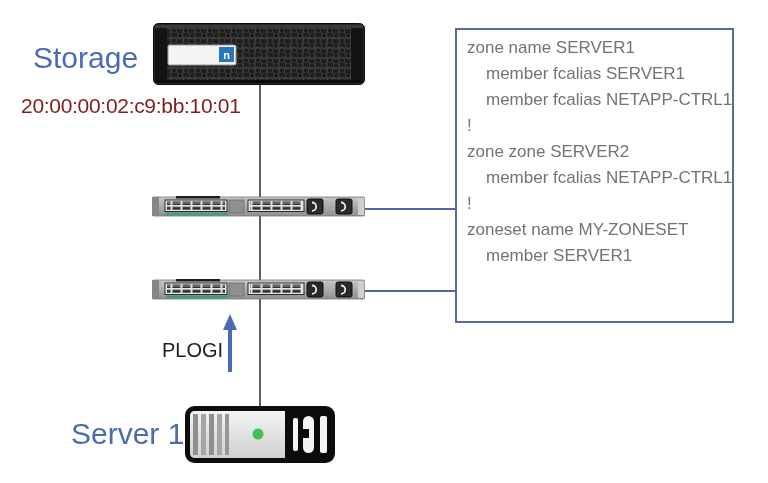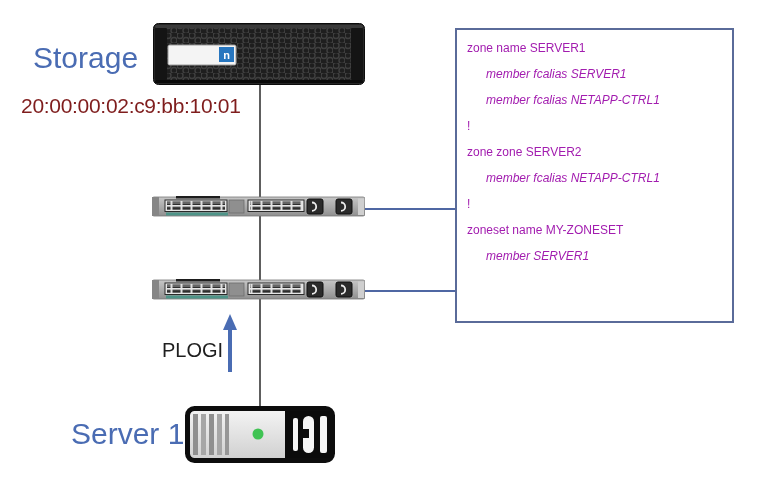--- a/index.html
+++ b/index.html
@@ -8,24 +8,24 @@
     font-family:"Liberation Sans","DejaVu Sans",sans-serif;overflow:hidden;
   }
   .abs{position:absolute;}
   .blue-label{color:#4a6cb3;font-size:30px;white-space:nowrap;}
   .wwn{color:#7f1d1d;font-size:21px;white-space:nowrap;letter-spacing:-0.3px;}
   .vline{width:2px;background:#5e5e5e;}
   .hline{height:2px;background:#4f67a3;}
   .zoning-box{
     left:455px;top:28px;width:279px;height:295px;box-sizing:border-box;
     border:2px solid #5a6b99;background:#ffffff;
-    padding:5px 4px 18px 10px;color:#a21caf;font-size:12px;
+    padding:5px 4px 18px 10px;color:#737373;font-size:17px;
   }
   .zone-line{line-height:26px;white-space:nowrap;}
-  .zone-line.indent{padding-left:19px;font-style:italic;}
+  .zone-line.indent{padding-left:19px;}
   .plogi-label{color:#1f1f1f;font-size:20px;white-space:nowrap;}
   svg{display:block;}
 </style>
 </head>
 <body>
 
 <div class="canvas">
 
   <div class="abs vline" style="left:259px;top:84px;height:323px;"></div>
 

